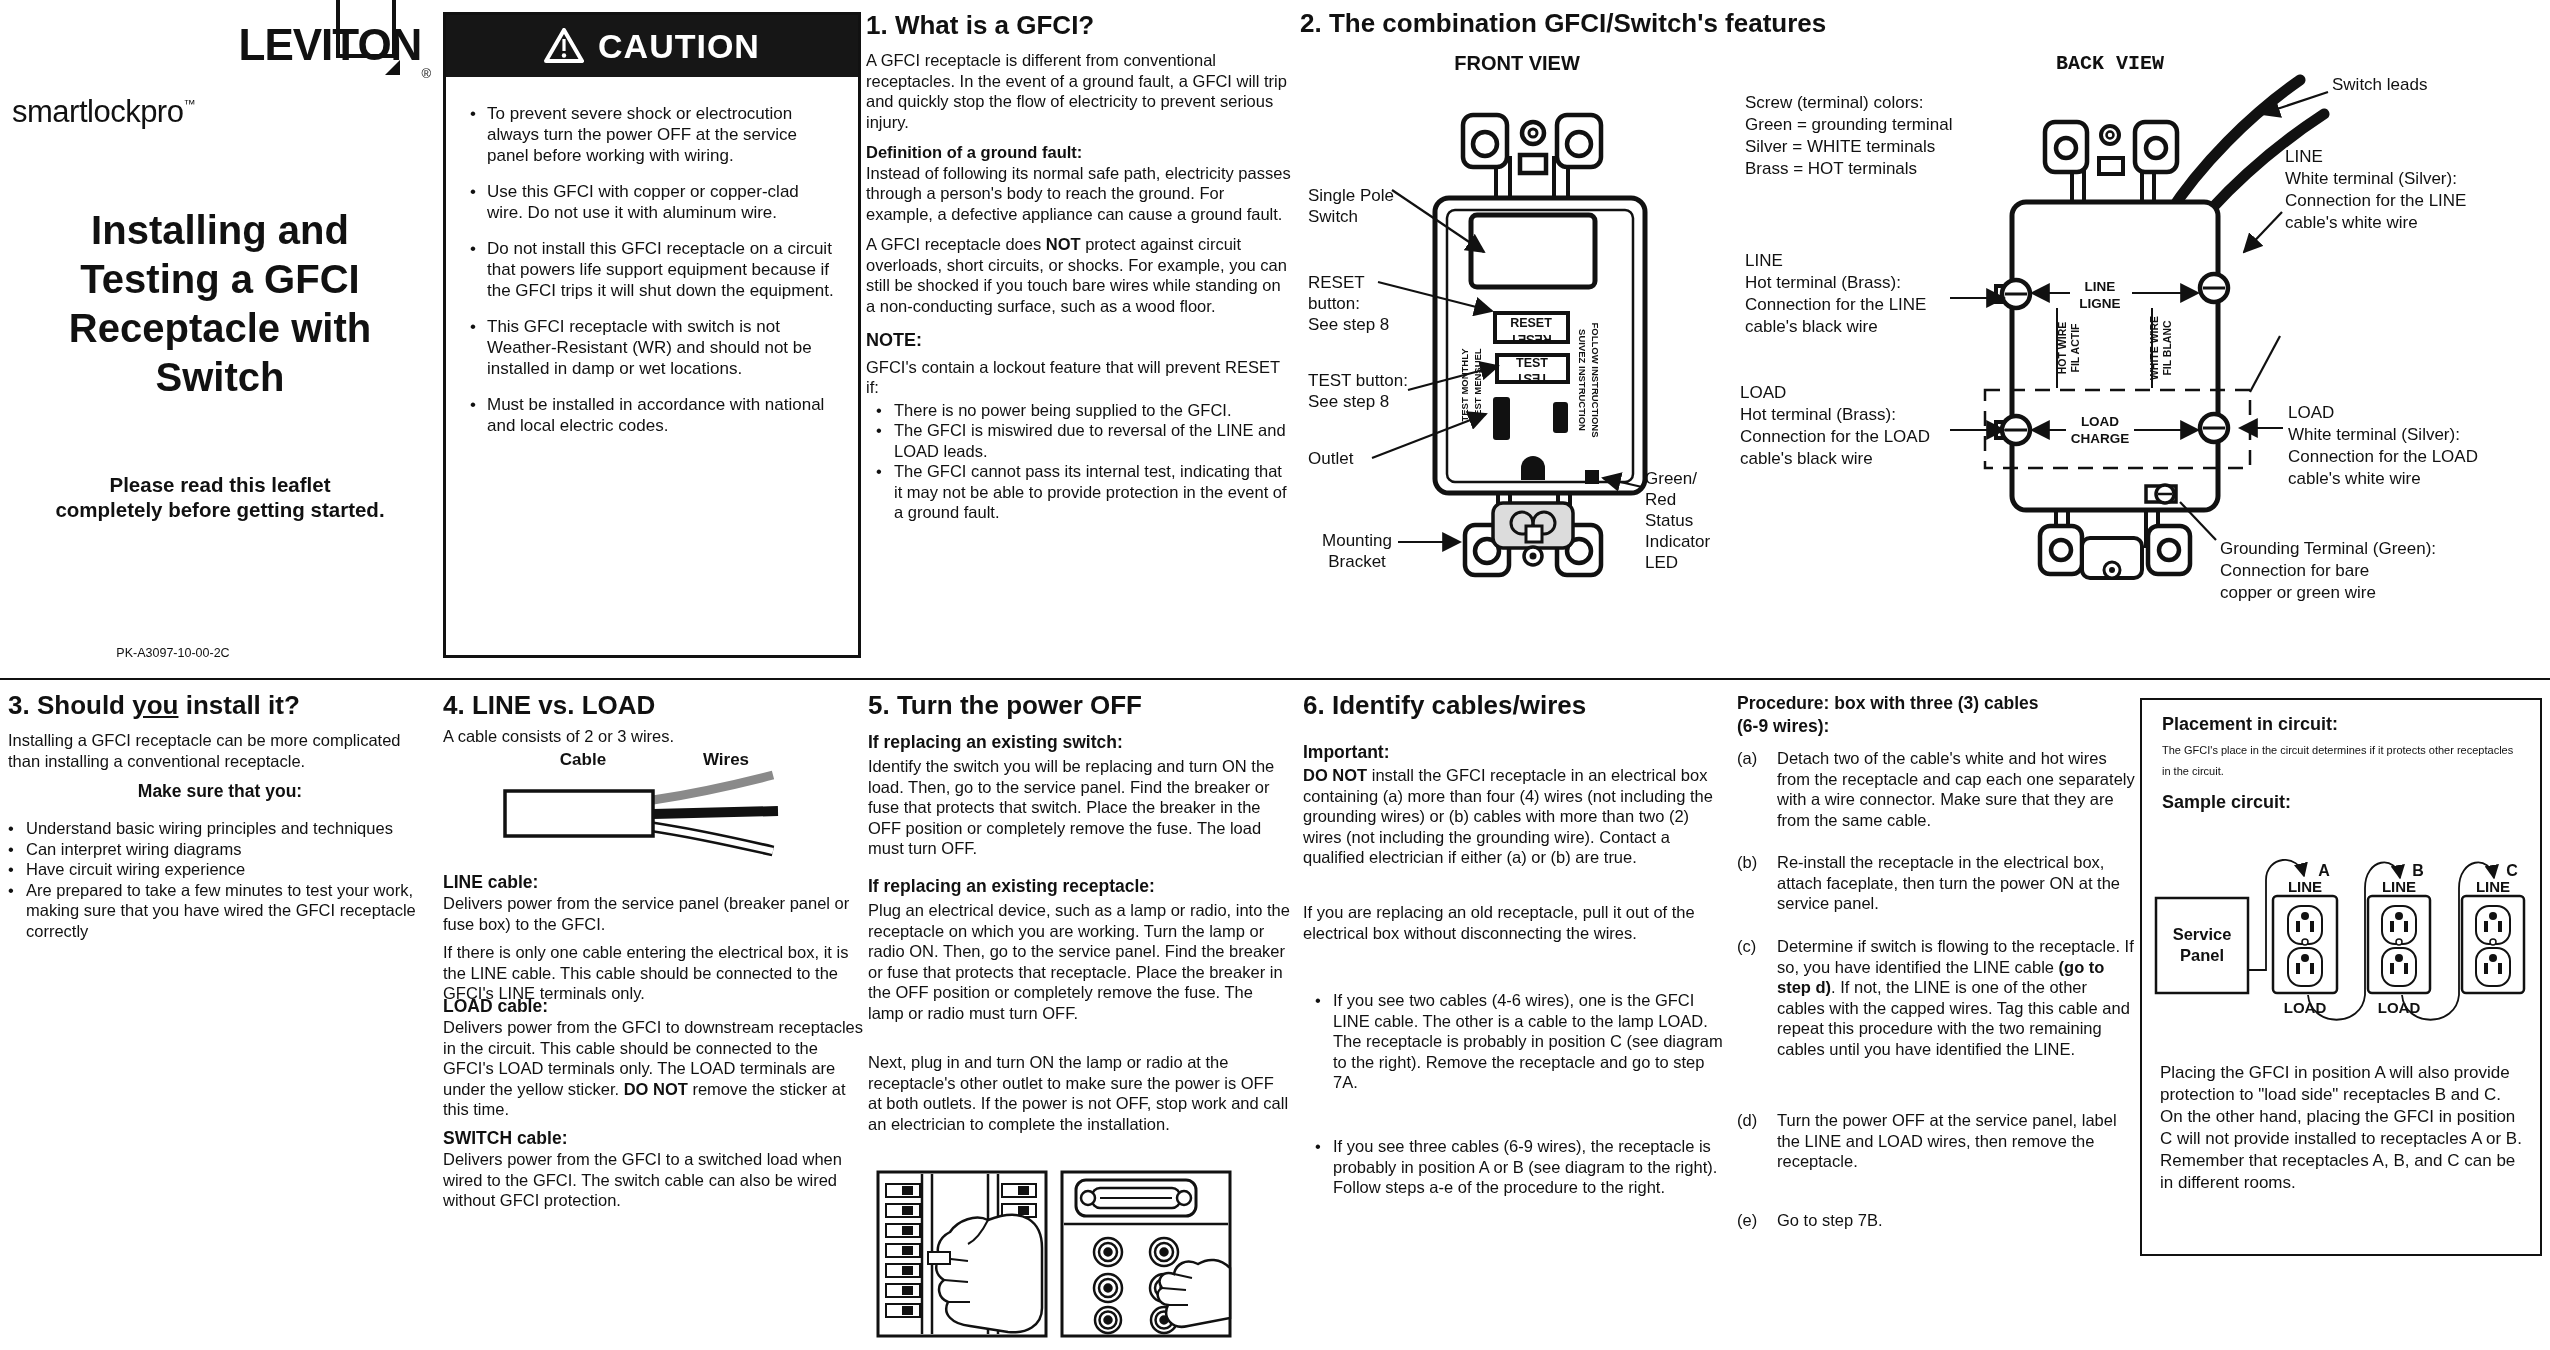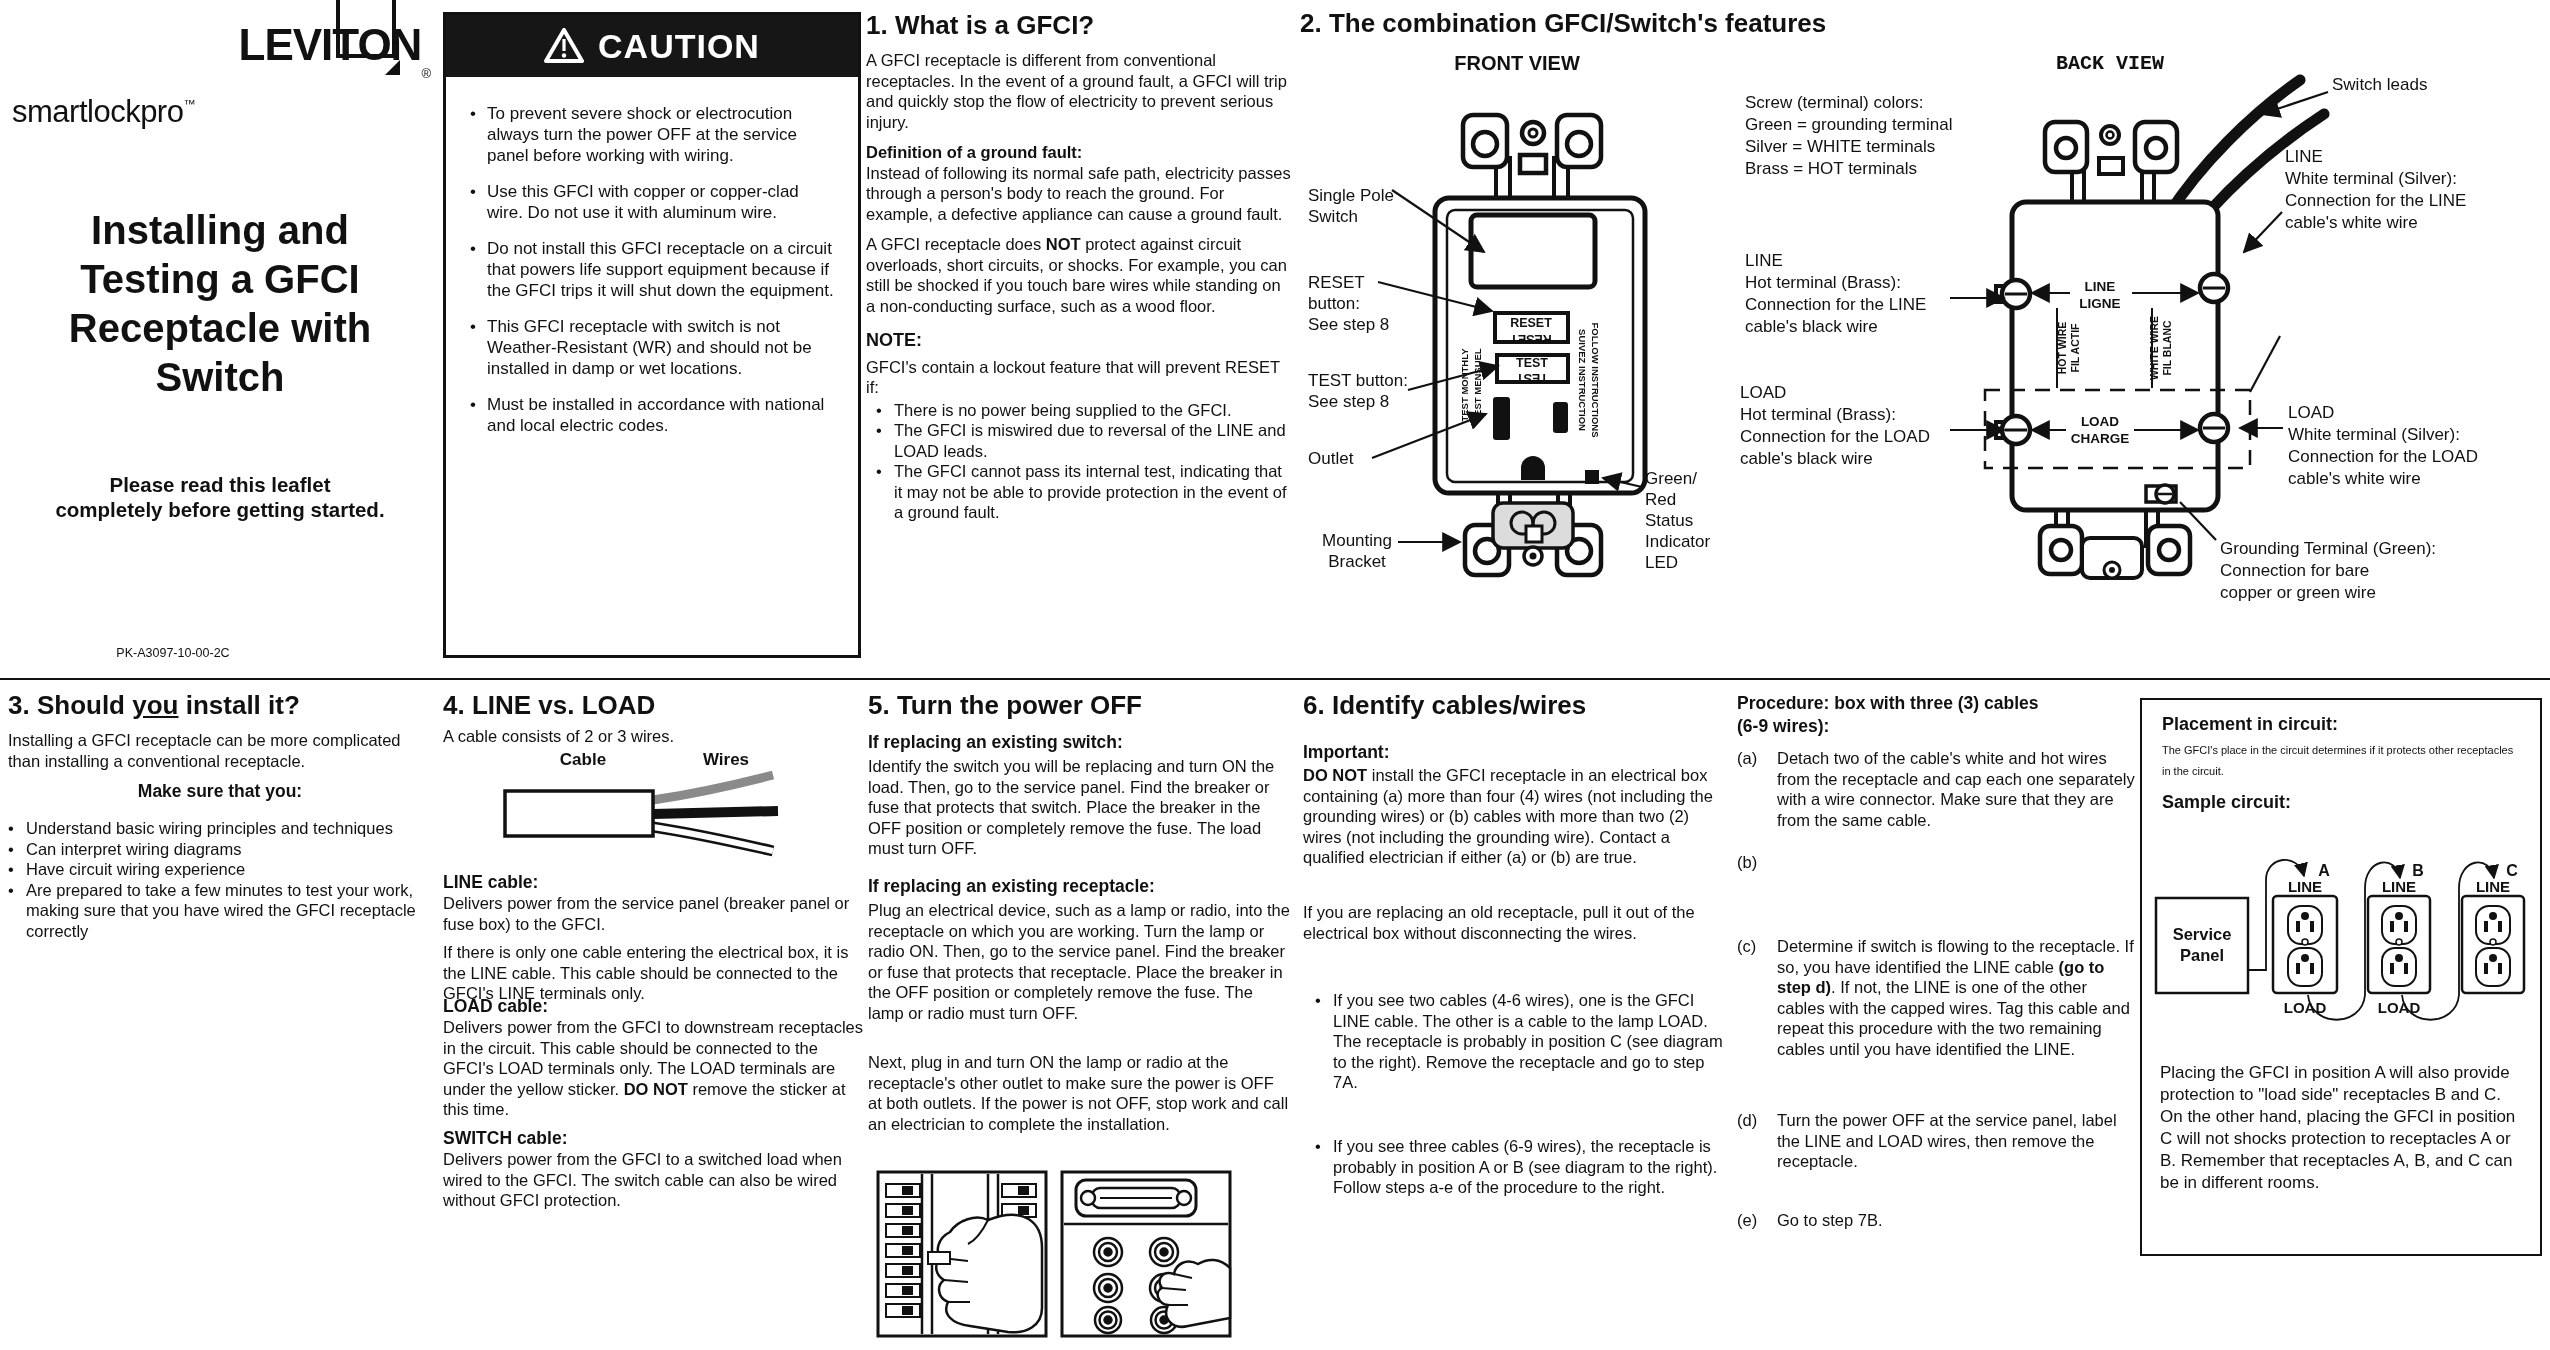--- a/index.html
+++ b/index.html
@@ -482,20 +482,21 @@
 
   <div class="abs" style="left:1737px;top:690px;width:398px;height:660px;">
     <div class="abs sub pre" style="left:0;top:2px;line-height:23px;font-size:17.5px;">Procedure: box with three (3) cables
 (6-9 wires):</div>
     <div class="abs step" style="left:0;top:58px;width:398px;">
       <span class="l">(a)</span>
         <span class="t">Detach two of the cable's white and hot wires from the receptacle and cap each one separately with a wire connector. Make sure that they are from the same cable.</span>
     </div>
     <div class="abs step" style="left:0;top:162px;width:398px;">
       <span class="l">(b)</span>
+        <span class="t">Re-install the receptacle in the electrical box, attach faceplate, then turn the power ON at the service panel.</span>
     </div>
     <div class="abs step" style="left:0;top:246px;width:398px;">
       <span class="l">(c)</span>
       <span class="t"><span>Determine if switch is flowing to the receptacle. If so, you have identified the LINE cable </span><span class="b">(go to step d)</span><span>. If not, the LINE is one of the other cables with the capped wires. Tag this cable and repeat this procedure with the two remaining cables until you have identified the LINE.</span></span>
     </div>
     <div class="abs step" style="left:0;top:420px;width:398px;">
       <span class="l">(d)</span>
         <span class="t">Turn the power OFF at the service panel, label the LINE and LOAD wires, then remove the receptacle.</span>
     </div>
     <div class="abs step" style="left:0;top:520px;width:398px;">
@@ -566,16 +567,16 @@
         <text x="176" y="58" font-size="16">A</text>
         <text x="270" y="58" font-size="16">B</text>
         <text x="364" y="58" font-size="16">C</text>
         <text x="157" y="74" font-size="15">LINE</text>
         <text x="251" y="74" font-size="15">LINE</text>
         <text x="345" y="74" font-size="15">LINE</text>
         <text x="157" y="195" font-size="15">LOAD</text>
         <text x="251" y="195" font-size="15">LOAD</text>
       </g>
     </svg>
-    <div class="abs" style="left:18px;top:362px;width:364px;font-size:17px;line-height:22px;">Placing the GFCI in position A will also provide protection to "load side" receptacles B and C. On the other hand, placing the GFCI in position C will not shocks protection to receptacles A or B. Remember that receptacles A, B, and C can be in different rooms.</div>
+    <div class="abs" style="left:18px;top:362px;width:364px;font-size:17px;line-height:22px;">Placing the GFCI in position A will also provide protection to "load side" receptacles B and C. On the other hand, placing the GFCI in position C will not provide installed to receptacles A or B. Remember that receptacles A, B, and C can be in different rooms.</div>
   </div>
 
 </div>
 
 </body></html>

